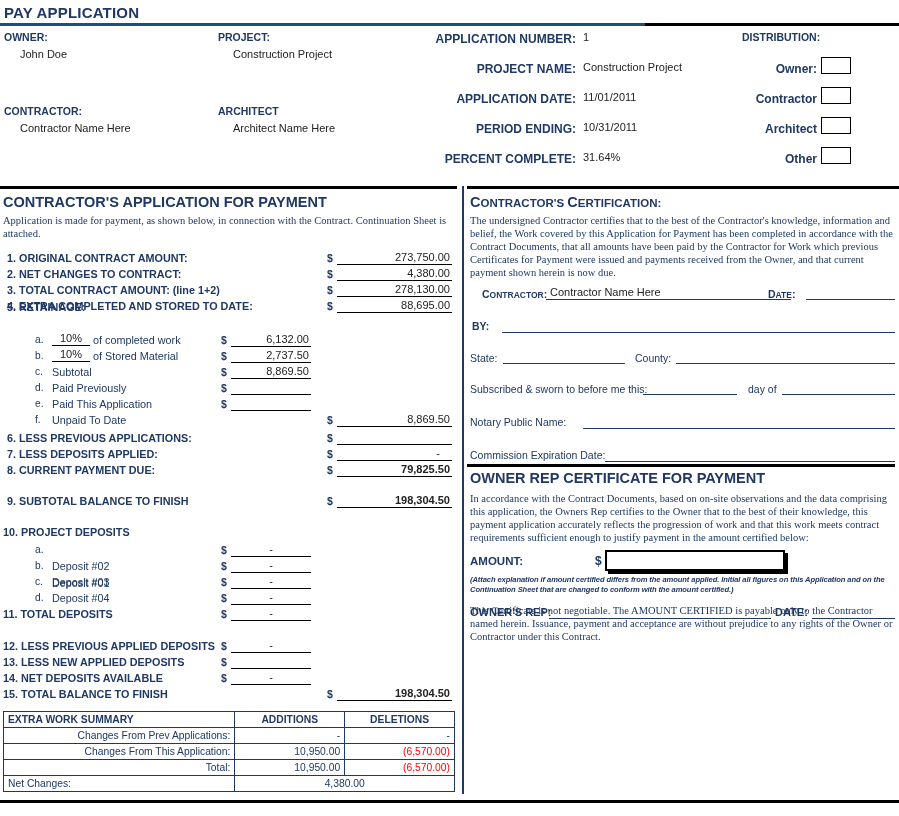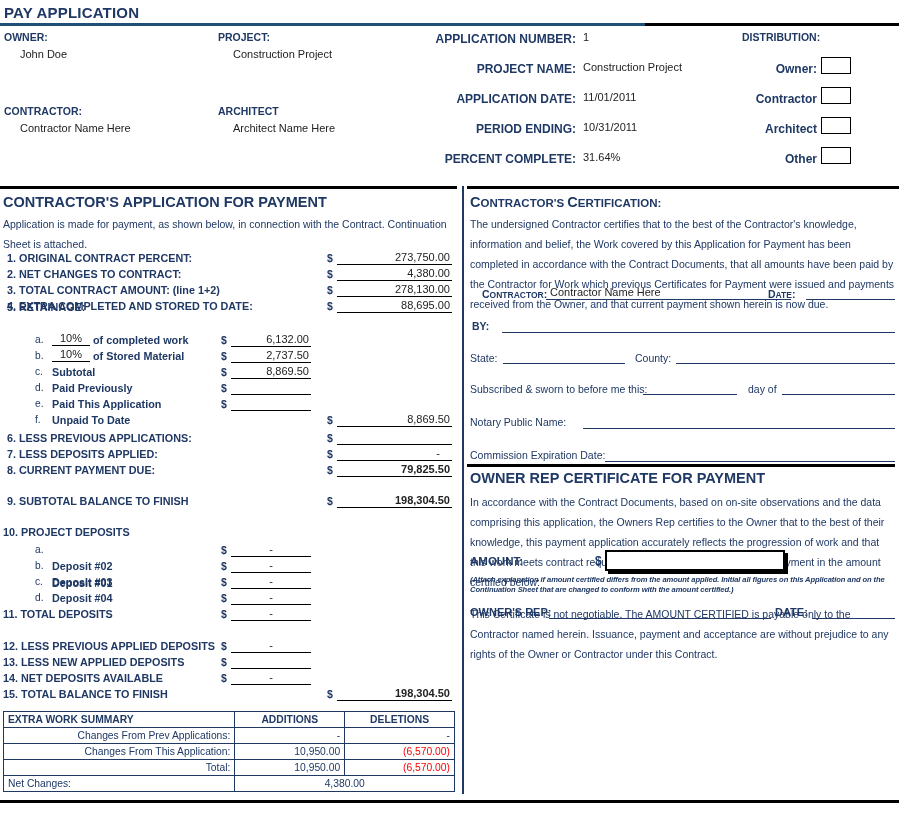--- a/index.html
+++ b/index.html
@@ -42,26 +42,26 @@
     position:absolute; font-size:14.5px; font-weight:bold; color:#1F3864;
     white-space:nowrap;
   }
   .sec-head-sc {
     position:absolute; font-weight:bold; color:#1F3864; white-space:nowrap;
     font-size:14.5px;
   }
   .sec-head-sc .sc { font-size:11.5px; }
 
   .para {
-    position:absolute; font-size:10.5px; line-height:20px; color:#1F3864;
+    position:absolute; font-size:10.5px; line-height:13px; color:#1F3864;font-family:Liberation Serif, serif;
   }
 
   
   .li-num { position:absolute; font-size:10.8px; font-weight:bold; color:#1F3864; white-space:nowrap; }
-  .li-sub { position:absolute; font-size:10.8px; font-weight:bold; color:#1F3864; white-space:nowrap; }
+  .li-sub { position:absolute; font-size:10.8px; font-weight:normal; color:#1F3864; white-space:nowrap; }
   .li-ltr { position:absolute; font-size:10.2px; font-weight:normal; color:#1F3864; }
 
   .dollar { position:absolute; font-size:10.5px; font-weight:bold; color:#1F3864; }
   .amt-field {
     position:absolute; border-bottom:1.2px solid #000;
     font-size:11px; text-align:right; color:#222;
     padding-right:2px; height:14px; line-height:13px;
   }
   .amt-field.b { font-weight:bold; }
   .pct-field {
@@ -162,21 +162,21 @@
 </div>
 
 <div id="col-divider"></div>
 <div class="sec-rule-black" style="left:0px; top:186px; width:457px;"></div>
 <div class="sec-rule-black" style="left:467px; top:186px; width:432px;"></div>
 <div id="bottom-rule"></div>
 
 <div class="sec-head" style="left:3px; top:194px;">CONTRACTOR'S APPLICATION FOR PAYMENT</div>
 <div class="para" style="left:3px; top:214px; width:450px;">Application is made for payment, as shown below, in connection with the Contract. Continuation Sheet is attached.</div>
 
-<div class="li-num" style="left:7px; top:252px;"><span>1.</span>&nbsp;<span>ORIGINAL CONTRACT PERCENT:</span></div>
+<div class="li-num" style="left:7px; top:252px;"><span>1.</span>&nbsp;<span>ORIGINAL CONTRACT AMOUNT:</span></div>
 <div class="dollar" style="left:327px; top:252px;">$</div>
 <div class="amt-field" style="left:337px; top:251px; width:115px;">273,750.00</div>
 
 <div class="li-num" style="left:7px; top:268px;"><span>2.</span>&nbsp;<span>NET CHANGES TO CONTRACT:</span></div>
 <div class="dollar" style="left:327px; top:268px;">$</div>
 <div class="amt-field" style="left:337px; top:267px; width:115px;">4,380.00</div>
 
 <div class="li-num" style="left:7px; top:284px;"><span>3.</span>&nbsp;<span>TOTAL CONTRACT AMOUNT: (line 1+2)</span></div>
 <div class="dollar" style="left:327px; top:284px;">$</div>
 <div class="amt-field" style="left:337px; top:283px; width:115px;">278,130.00</div>

